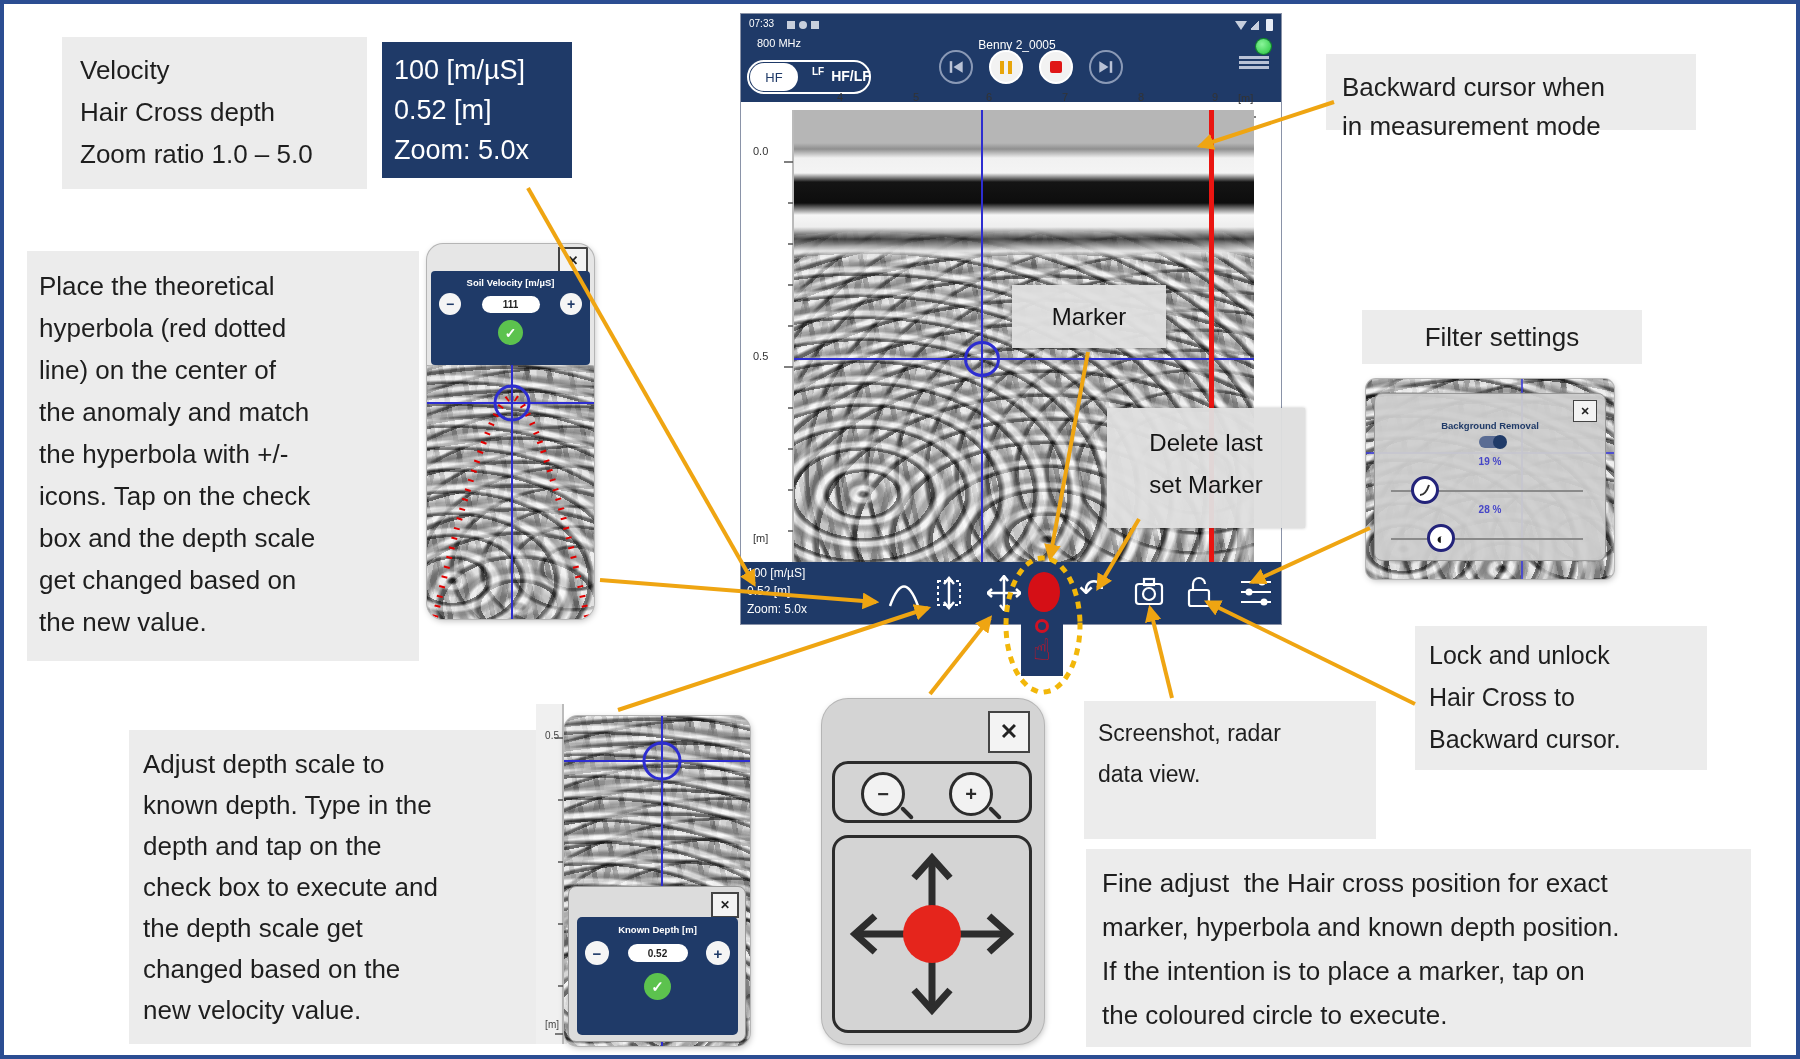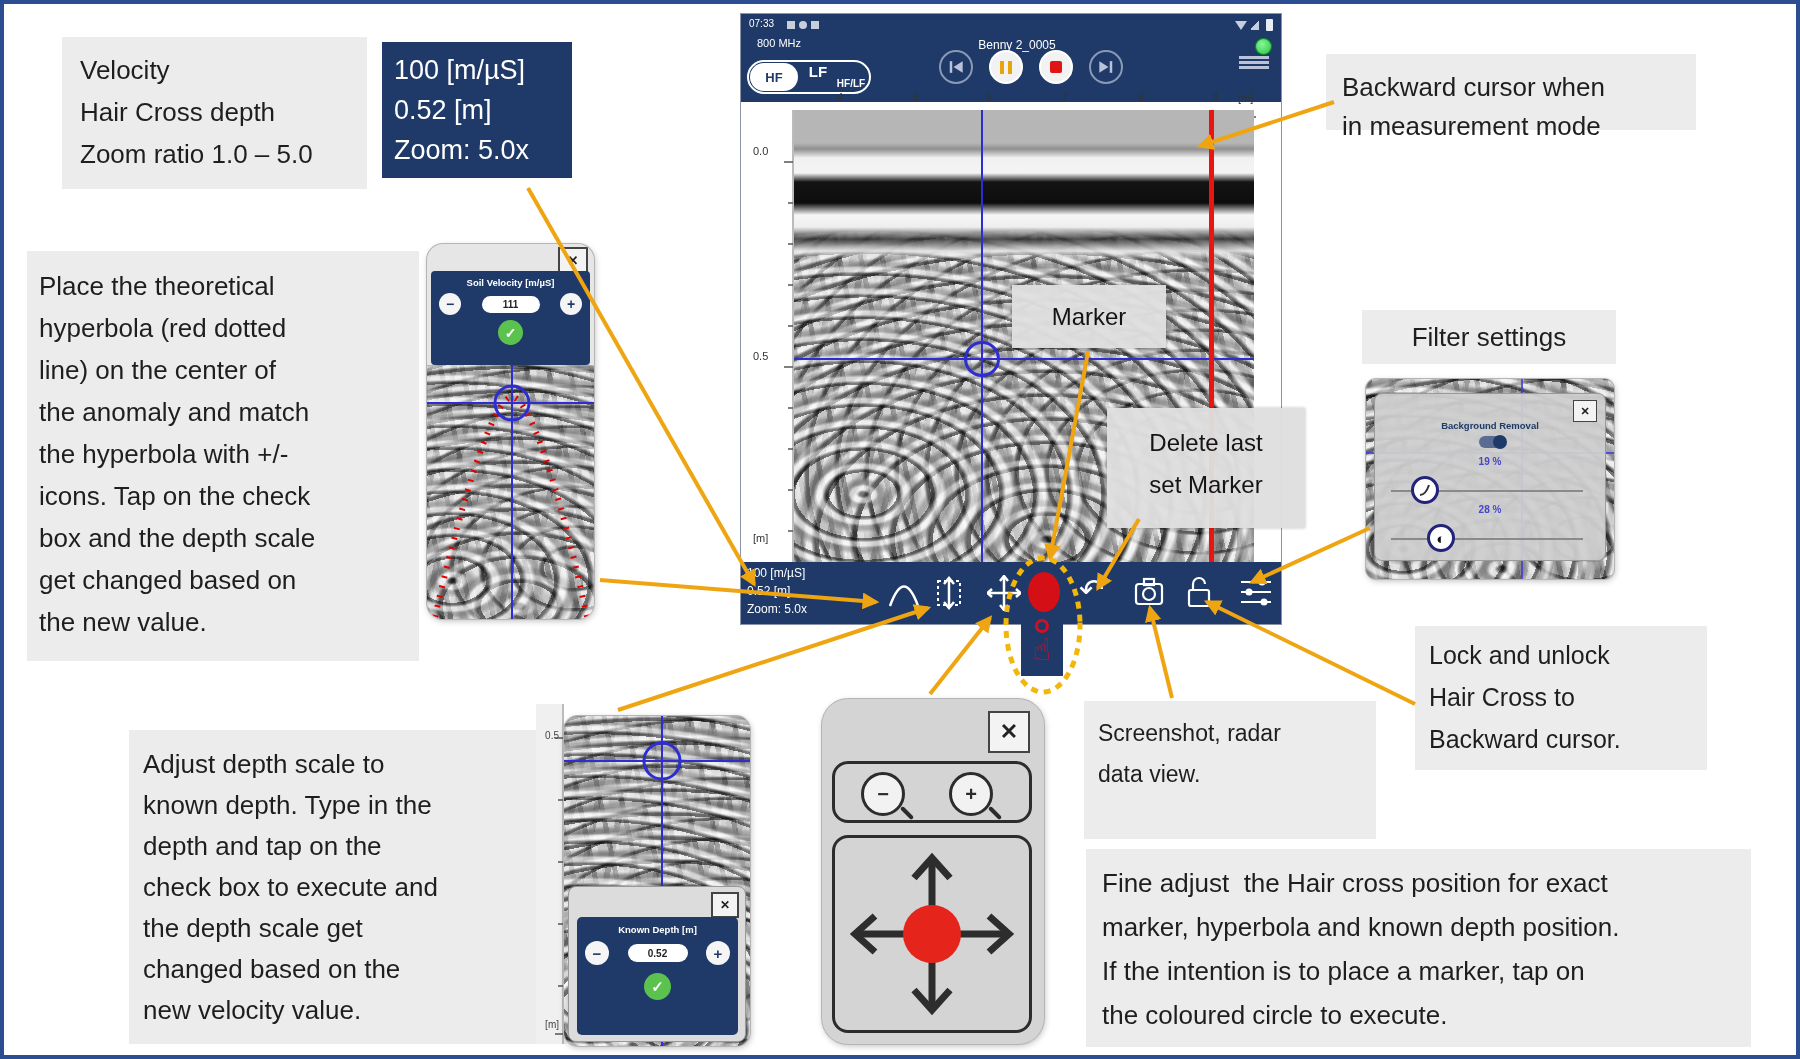--- a/index.html
+++ b/index.html
@@ -58,21 +58,21 @@
     <div class="ln">box and the depth scale</div>
     <div class="ln">get changed based on</div>
     <div class="ln">the new value.</div>
   </div>
 
   <div class="gbox" style="left:1322px;top:50px;width:370px;height:76px;padding:14px 16px;box-sizing:border-box;font-size:26px;line-height:39px;">
     <div class="ln">Backward cursor when</div>
     <div class="ln">in measurement mode</div>
   </div>
 
-  <div class="gbox" style="left:1358px;top:306px;width:254px;height:54px;font-size:26px;line-height:54px;text-align:center;">Filter settings</div>
+  <div class="gbox" style="left:1358px;top:306px;width:280px;height:54px;font-size:26px;line-height:54px;text-align:center;">Filter settings</div>
 
   <div class="gbox" style="left:125px;top:726px;width:438px;height:314px;padding:14px 14px;box-sizing:border-box;font-size:26px;line-height:41px;">
     <div class="ln">Adjust depth scale to</div>
     <div class="ln">known depth. Type in the</div>
     <div class="ln">depth and tap on the</div>
     <div class="ln">check box to execute and</div>
     <div class="ln">the depth scale get</div>
     <div class="ln">changed based on the</div>
     <div class="ln">new velocity value.</div>
   </div>
@@ -106,23 +106,23 @@
       <span style="position:absolute;right:22px;top:7px;width:8px;height:9px;background:linear-gradient(135deg,transparent 45%,#c7cfdd 45%);"></span>
       <span style="position:absolute;right:8px;top:5px;width:7px;height:12px;background:#e7ecf5;border-radius:1px;"></span>
     </div>
 
     <div style="position:absolute;left:0;top:20px;width:540px;height:68px;background:#1f3a68;">
       <span class="appTxt" style="left:8px;top:3px;font-size:11px;padding-left:8px;">800 MHz</span>
       <span class="appTxt" style="left:12px;right:0;top:4px;font-size:12px;text-align:center;">Benny 2_0005</span>
       <span style="position:absolute;right:10px;top:5px;width:15px;height:15px;border-radius:50%;background:radial-gradient(circle at 40% 35%,#8af59a,#23c53b);box-shadow:0 0 0 1px #0d8f24;"></span>
 
       <div style="position:absolute;left:6px;top:26px;width:124px;height:34px;border:2px solid #fff;border-radius:18px;box-sizing:border-box;">
-        <div style="position:absolute;left:1px;top:1px;width:48px;height:28px;background:#fff;border-radius:15px;color:#1f3a68;font-weight:bold;font-size:13px;display:flex;align-items:center;justify-content:center;">HF</div>
-        <div style="position:absolute;left:54px;top:1px;width:30px;height:16px;color:#fff;font-weight:bold;font-size:15px;display:flex;align-items:center;justify-content:center;">LF</div>
-        <div style="position:absolute;left:84px;top:7px;width:36px;height:28px;color:#fff;font-size:10px;font-weight:bold;display:flex;align-items:center;justify-content:center;">HF/LF</div>
+        <div style="position:absolute;left:1px;top:1px;width:48px;height:28px;background:#fff;border-radius:15px;color:#1f3a68;font-weight:normal;font-size:13px;display:flex;align-items:center;justify-content:center;">HF</div>
+        <div style="position:absolute;left:54px;top:1px;width:30px;height:16px;color:#fff;font-weight:bold;font-size:10px;display:flex;align-items:center;justify-content:center;">LF</div>
+        <div style="position:absolute;left:84px;top:0;width:36px;height:28px;color:#fff;font-size:14px;font-weight:bold;display:flex;align-items:center;justify-content:center;">HF/LF</div>
       </div>
 
       <div class="pb" style="left:198px;top:16px;">
         <svg width="20" height="18" viewBox="0 0 24 20">
             <path d="M6 3 v14" stroke="#b9c2d6" stroke-width="3"></path>
             <path d="M20 3 L9 10 L20 17 Z" fill="#b9c2d6"></path>
           </svg>
       </div>
       <div class="pb lit" style="left:248px;top:16px;">
         <span style="display:inline-block;width:4px;height:13px;background:#e8a50a;margin-right:4px;"></span>

